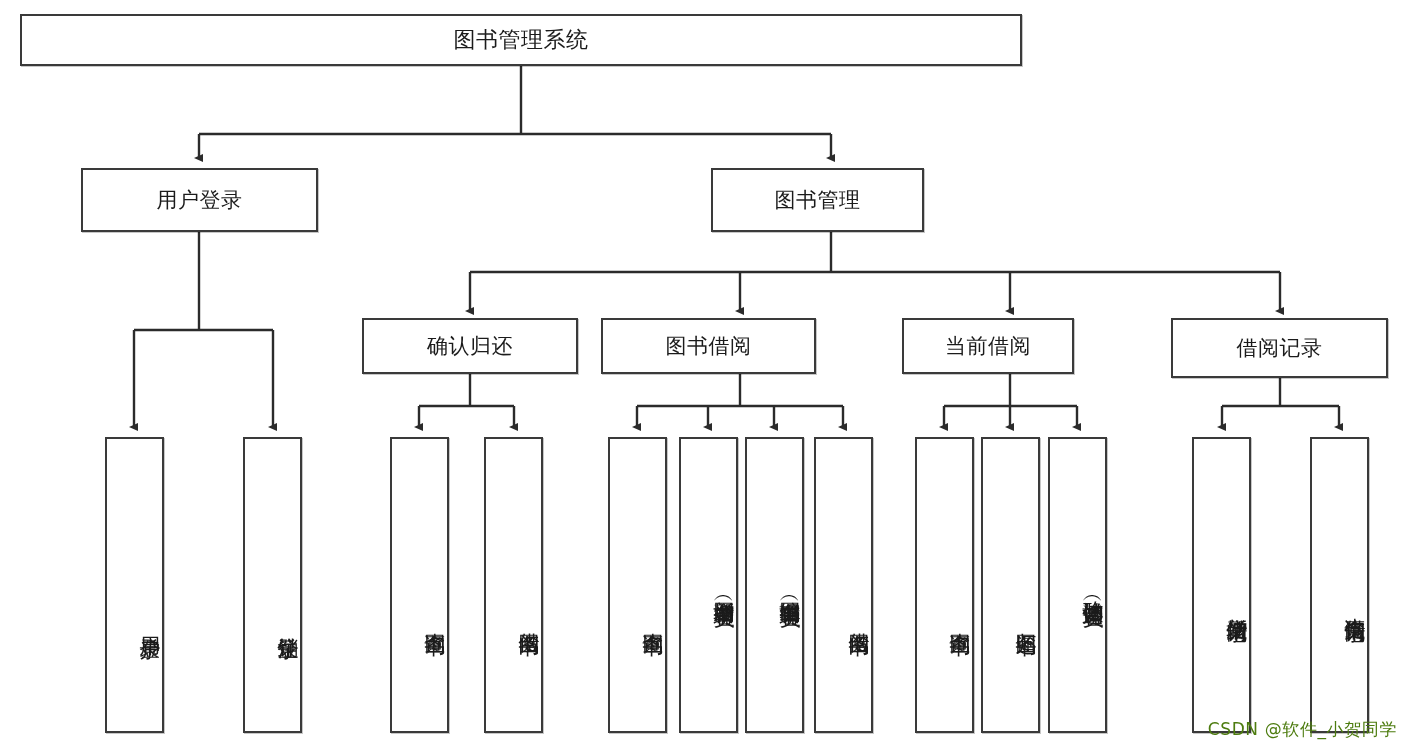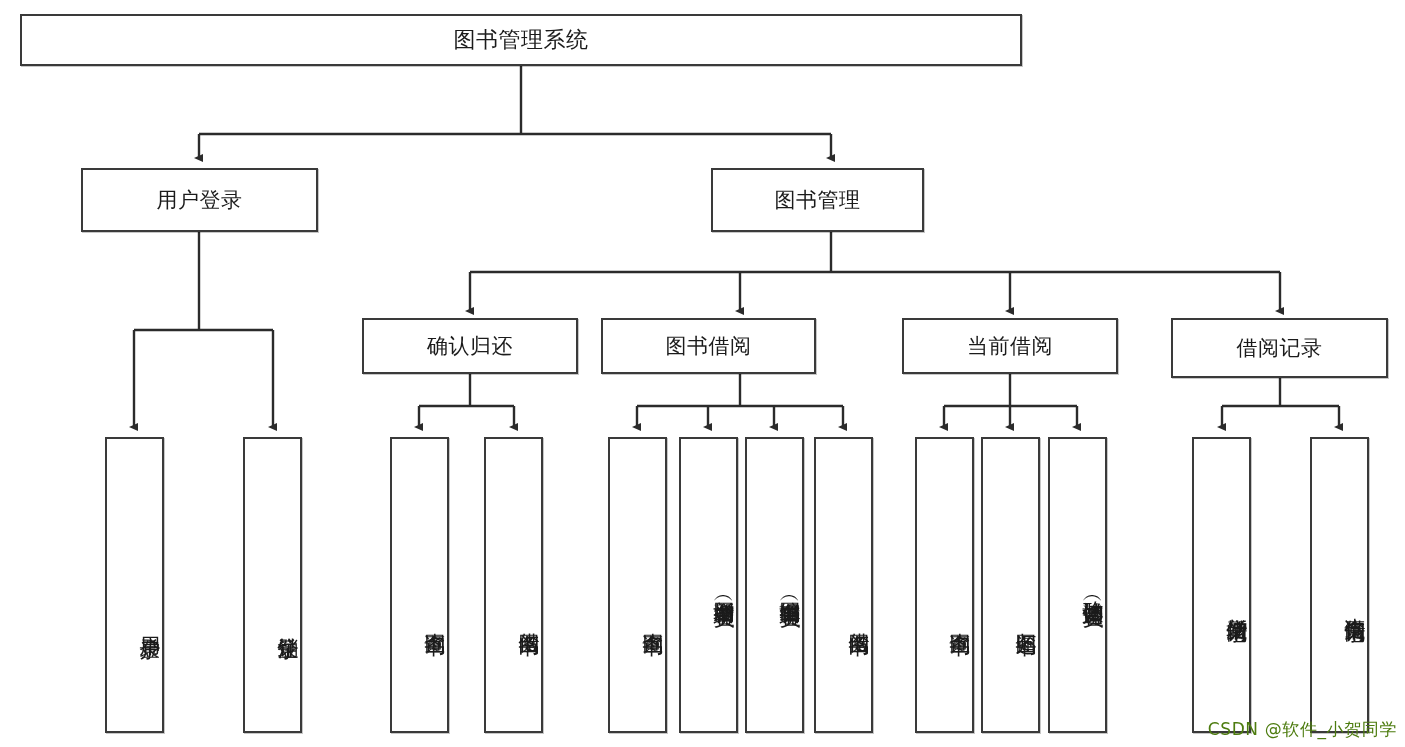--- a/index.html
+++ b/index.html
@@ -135,21 +135,21 @@
   <div class="node horiz" style="left:711px; top:168px; width:213px; height:64px;">
     <span>图书管理</span>
   </div>
 
   <div class="node horiz" style="left:362px; top:318px; width:216px; height:56px;">
     <span>确认归还</span>
   </div>
   <div class="node horiz" style="left:601px; top:318px; width:215px; height:56px;">
     <span>图书借阅</span>
   </div>
-  <div class="node horiz" style="left:902px; top:318px; width:216px; height:56px;">
+  <div class="node horiz" style="left:902px; top:318px; width:172px; height:56px;">
     <span>当前借阅</span>
   </div>
   <div class="node horiz" style="left:1171px; top:318px; width:217px; height:60px;">
     <span>借阅记录</span>
   </div>
 
   <div class="node vert" style="left:105px; top:437px; width:59px; height:296px; padding-top:74px;">
     <span>用户登录</span>
   </div>
   <div class="node vert" style="left:243px; top:437px; width:59px; height:296px; padding-top:74px;">

